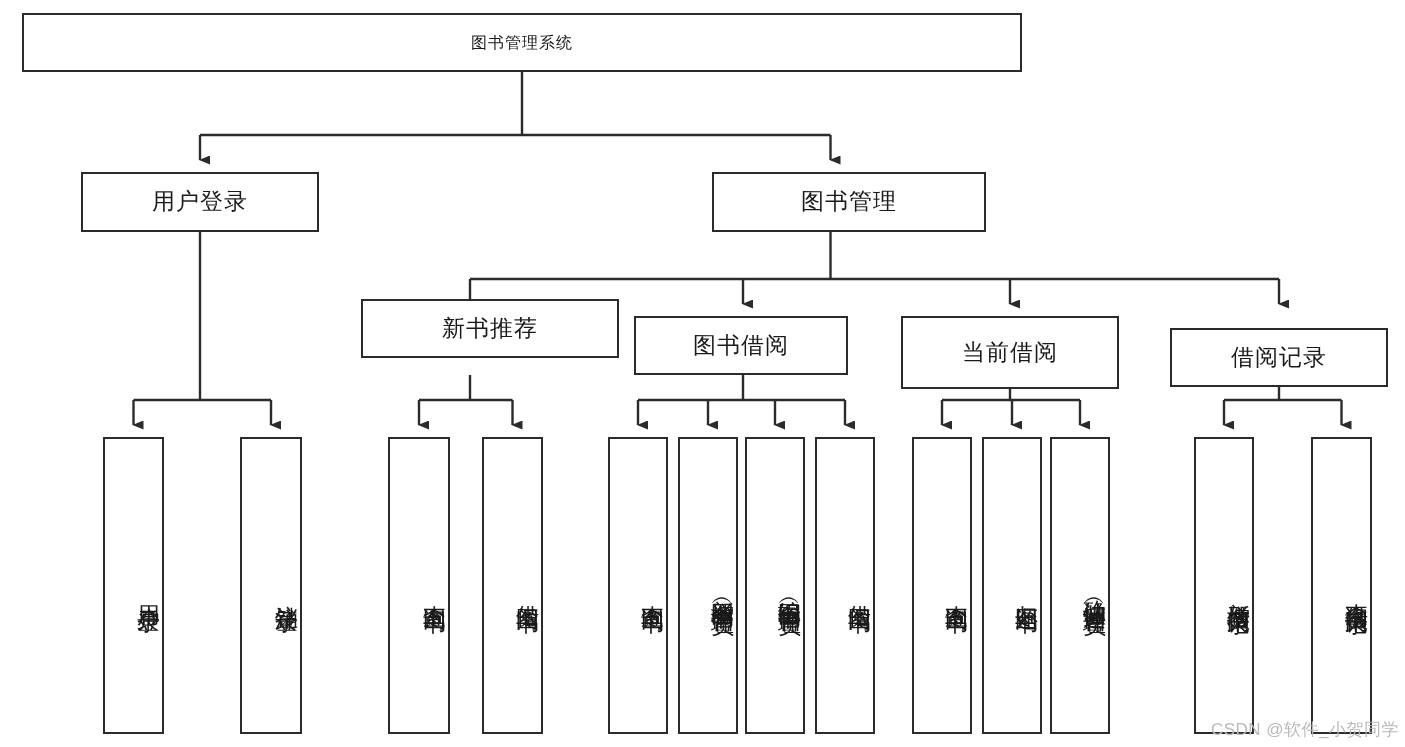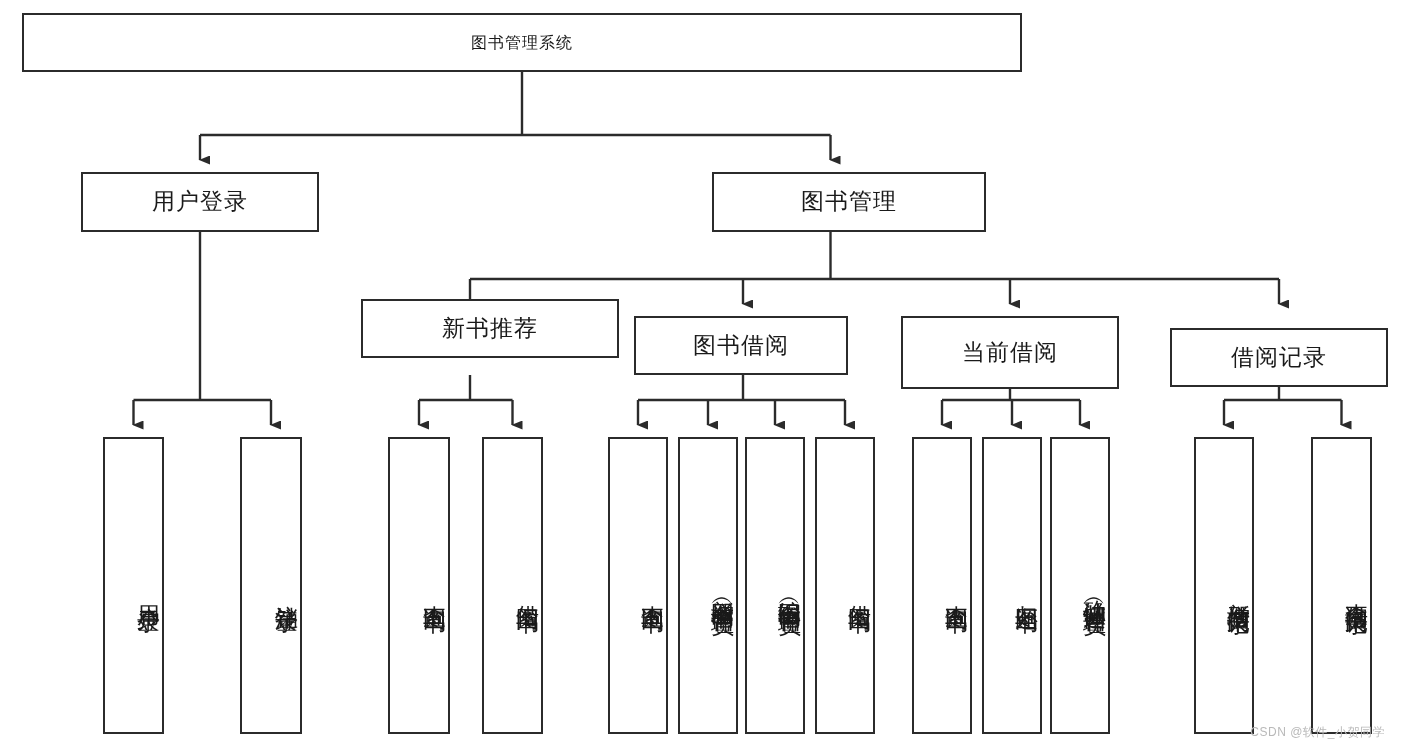--- a/index.html
+++ b/index.html
@@ -53,23 +53,23 @@
     line-height: 1.18;
     letter-spacing: 2px;
   }
   .node.v .vtxt {
     writing-mode: vertical-rl;
     text-orientation: upright;
     display: block;
   }
   .watermark {
     position: absolute;
-    right: 20px;
+    right: 6px;
     bottom: 6px;
-    font-size: 12px;
+    font-size: 17px;
     color: #b9b9b9;
     letter-spacing: 0.5px;
     white-space: nowrap;
     font-family: "Liberation Sans", "DejaVu Sans", sans-serif;
   }
 </style>
 </head>
 <body>
 
 <div id="canvas">

